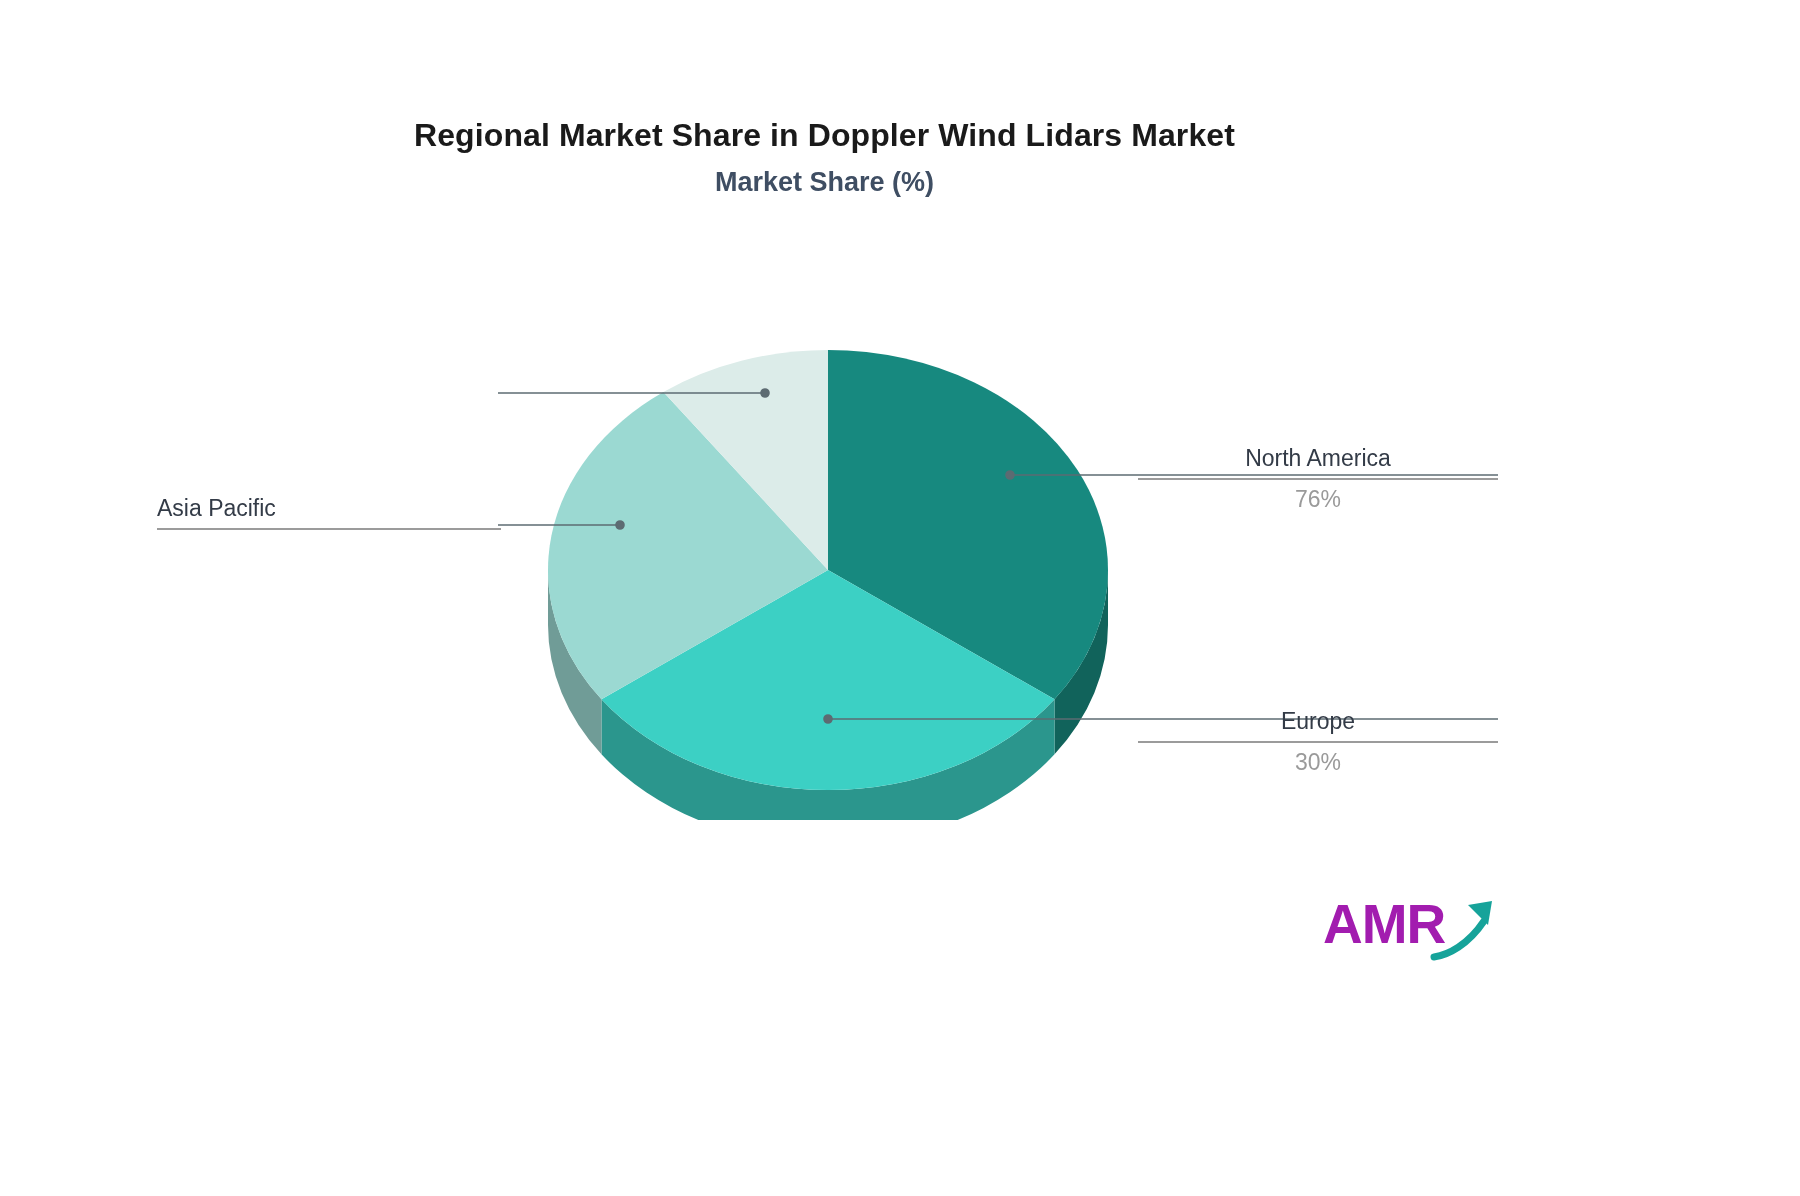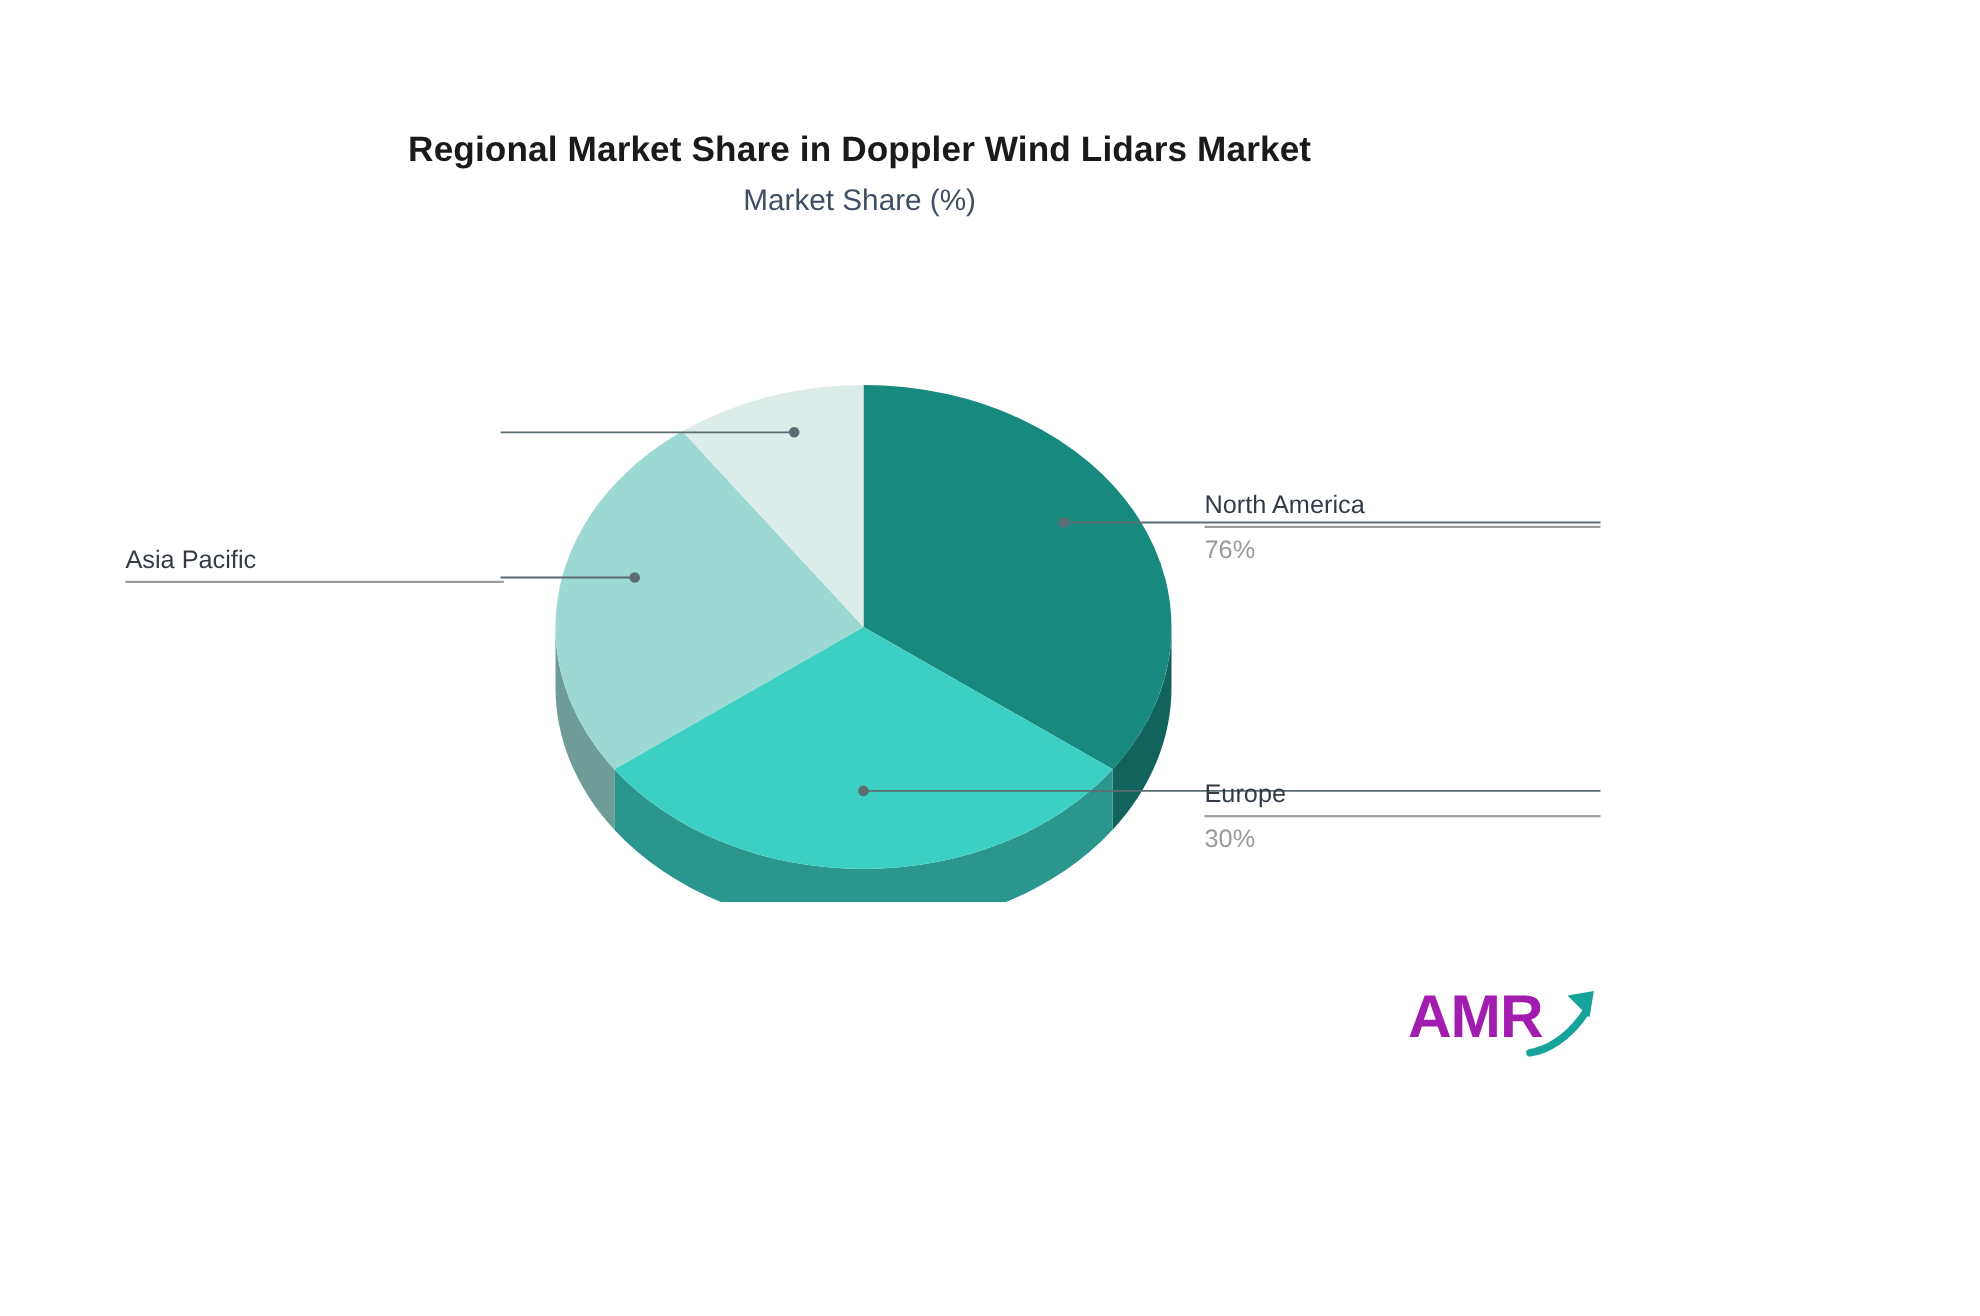--- a/index.html
+++ b/index.html
@@ -11,20 +11,21 @@
     width: 1800px;
     height: 1196px;
     font-family: "Liberation Sans", sans-serif;
     position: relative;
     overflow: hidden;
   }
 
   .canvas {
     position: absolute;
     inset: 0;
+    margin-left: 43px;
   }
 
   
   #chart-title {
     position: absolute;
     top: 117px;
     left: 0;
     width: 1563px;
     text-align: center;
     font-size: 32px;
@@ -32,21 +33,21 @@
     color: #1a1a1a;
     letter-spacing: 0.1px;
   }
   #chart-subtitle {
     position: absolute;
     top: 167px;
     left: 0;
     width: 1563px;
     text-align: center;
     font-size: 27px;
-    font-weight: normal;
+    font-weight: bold;
     color: #3f4e63;
   }
 
   
   #pie-wrap {
     position: absolute;
     left: 500px;
     top: 320px;
     width: 570px;
     height: 500px;
@@ -72,21 +73,21 @@
     height: 2px;
     background: #9b9b9b;
     margin: 5px 0 4px 0;
   }
   .callout .value {
     font-size: 23px;
     color: #9a9a9a;
     line-height: 30px;
   }
   .callout.left  { text-align: left; }
-  .callout.right { text-align: left; }
+  .callout.right { text-align: center; }
 
   #callout-rest-of-world { left: 114px; top: 361px; width: 344px; }
   #callout-asia-pacific  { left: 114px; top: 493px; width: 344px; }
   #callout-north-america { left: 1095px; top: 443px; width: 360px; }
   #callout-europe        { left: 1095px; top: 706px; width: 360px; }
 
   
   #leader-svg {
     position: absolute;
     left: 0; top: 0;

